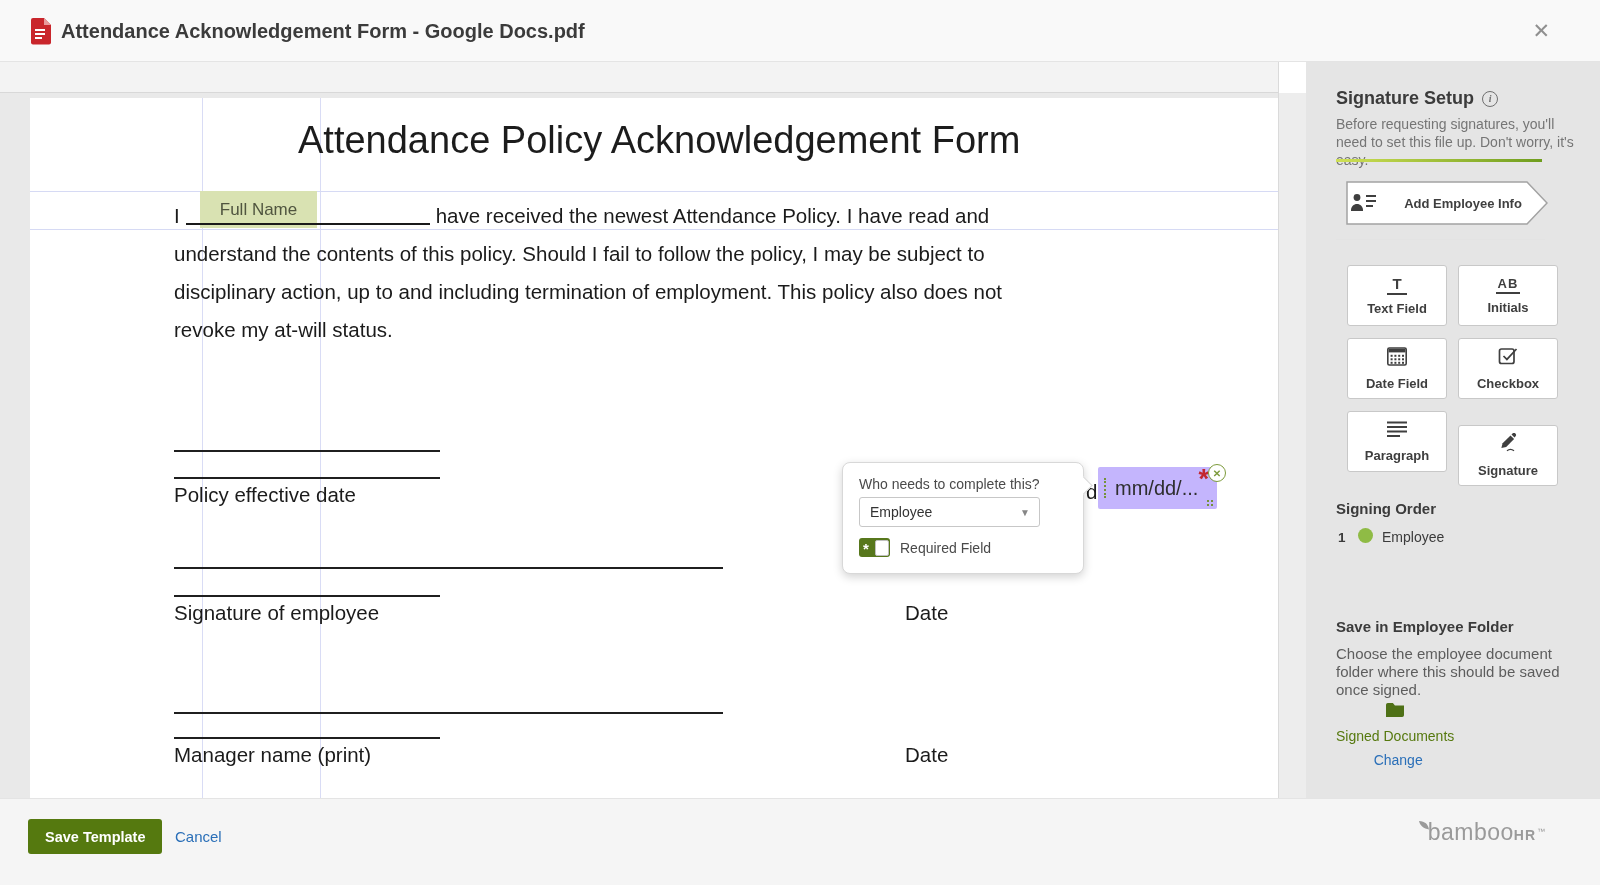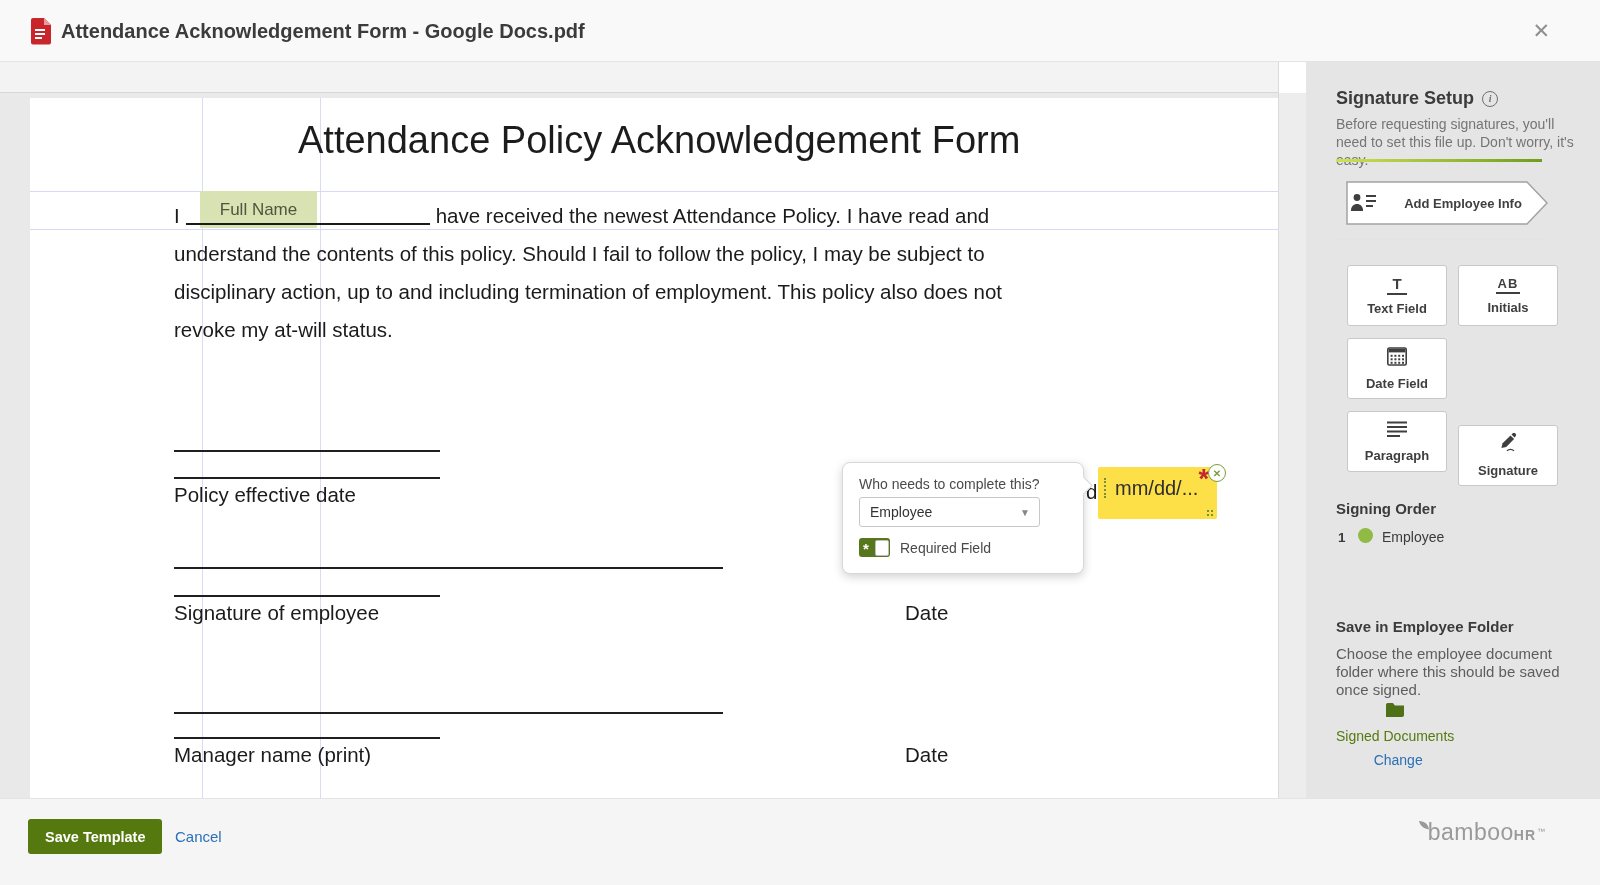--- a/index.html
+++ b/index.html
@@ -31,21 +31,21 @@
   .page { left:30px; top:98px; width:1248px; height:700px; background:#fff; }
   .gl-v { top:0; width:1px; height:700px; background:#d9dcf5; }
   .gl-h { left:0; width:1248px; height:1px; background:#d6daf4; }
   .doc-title { left:228px; top:21px; font-size:38px; color:#1c1c1c; white-space:nowrap;margin-left:40px; }
   .doc-text { font-size:20.5px; color:#1b1b1b; white-space:nowrap; }
   .chip-fullname { left:170px; top:93px; width:117px; height:37px; background:#d9e2b2; display:flex; align-items:center; justify-content:center; font-size:17px; color:#50553f; cursor:move; }
   .blank { display:inline-block; width:244px; border-bottom:2px solid #1a1a1a; transform:translateY(2px); margin-left:6px; margin-right:6px; }
   .uline { height:2px; background:#1f1f1f; }
 
   
-  .green-field { left:1098px; top:467px; width:119px; height:52px; background:#fde047; border-radius:2px; z-index:20; cursor:move; }
+  .green-field { left:1098px; top:467px; width:119px; height:42px; background:#c4b5fd; border-radius:2px; z-index:20; cursor:move; }
   .gf-value { position:absolute; left:17px; top:0; height:42px; display:flex; align-items:center; font-size:20px; color:#2e2e2e; }
   .gf-drag { position:absolute; left:6px; top:11px; height:20px; width:0; border-left:2px dotted #75923a; }
   .gf-star { position:absolute; right:8px; top:-3px; font-size:27px; font-weight:700; color:#c22630; }
   .gf-corner { position:absolute; right:8px; bottom:7px; width:2px; height:2px; background:#75923a;
                box-shadow:4px 0 0 #75923a, 0 4px 0 #75923a, 4px 4px 0 #75923a; }
   .gf-remove { left:1208px; top:464px; width:18px; height:18px; border-radius:50%; background:#fff; border:1.5px solid #7d9b3c;
                display:flex; align-items:center; justify-content:center; font-size:10px; font-weight:700; color:#7d9b3c; z-index:26; cursor:pointer; }
 
   
   .popover { left:842px; top:462px; width:242px; height:112px; background:#fff; border:1px solid #d8d8d8; border-radius:8px;
@@ -257,20 +257,29 @@
               <rect x="15" y="11.3" width="2" height="2"></rect>
               <rect x="3.6" y="14.8" width="2" height="2"></rect>
               <rect x="7.4" y="14.8" width="2" height="2"></rect>
               <rect x="11.2" y="14.8" width="2" height="2"></rect>
               <rect x="15" y="14.8" width="2" height="2"></rect>
             </g>
           </svg>
       </span>
       <span class="fbtn-label">Date Field</span>
     </div>
+    <div class="fbtn" style="left:152px; top:276px;">
+      <span>
+        <svg width="20" height="20" viewBox="0 0 20 20" fill="none" stroke="#3f3f3f" stroke-width="1.7">
+            <rect x="1.5" y="3" width="14.5" height="14.5" rx="2"></rect>
+            <path d="M5.5 10l3.4 3.4L18.5 3"></path>
+          </svg>
+      </span>
+      <span class="fbtn-label">Checkbox</span>
+    </div>
     <div class="fbtn" style="left:41px; top:349px;">
       <span>
         <svg width="22" height="17" viewBox="0 0 22 17" stroke="#3f3f3f" stroke-width="2" fill="none">
             <path d="M1 1.5h20M1 6h20M1 10.5h20M1 15h13"></path>
           </svg>
       </span>
       <span class="fbtn-label">Paragraph</span>
     </div>
     <div class="fbtn" style="left:152px; top:363px;">
       <span>

